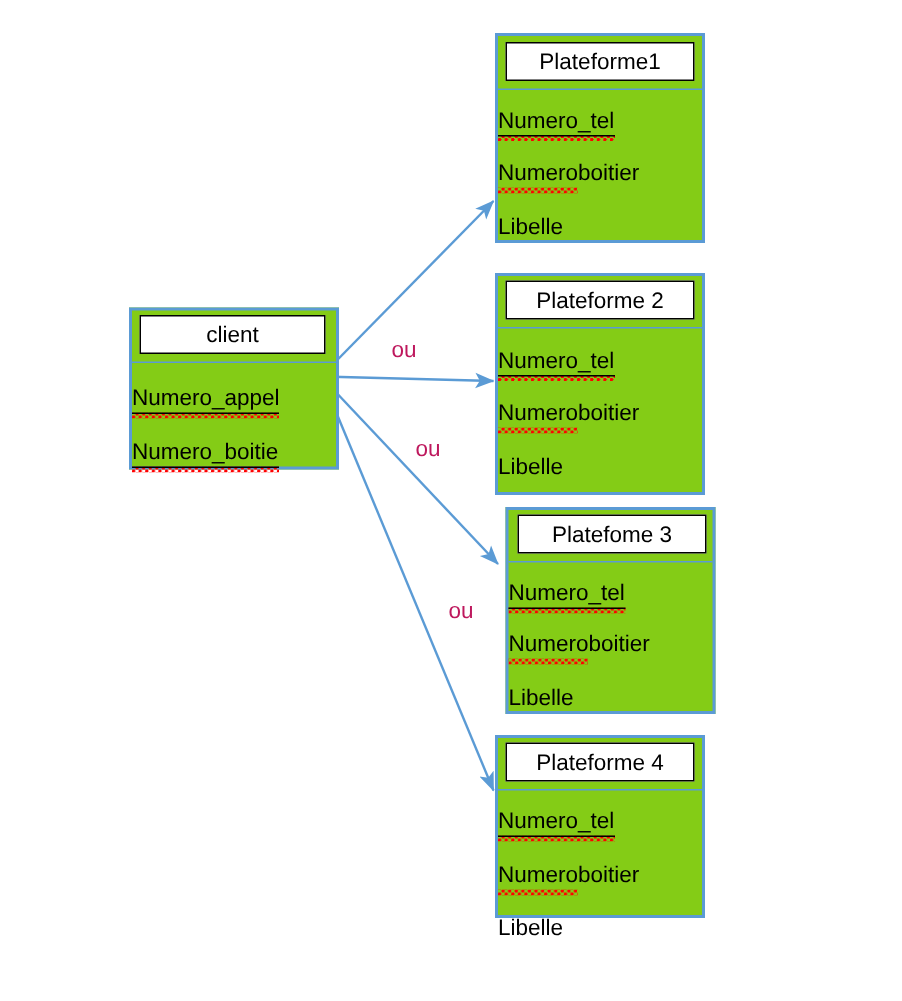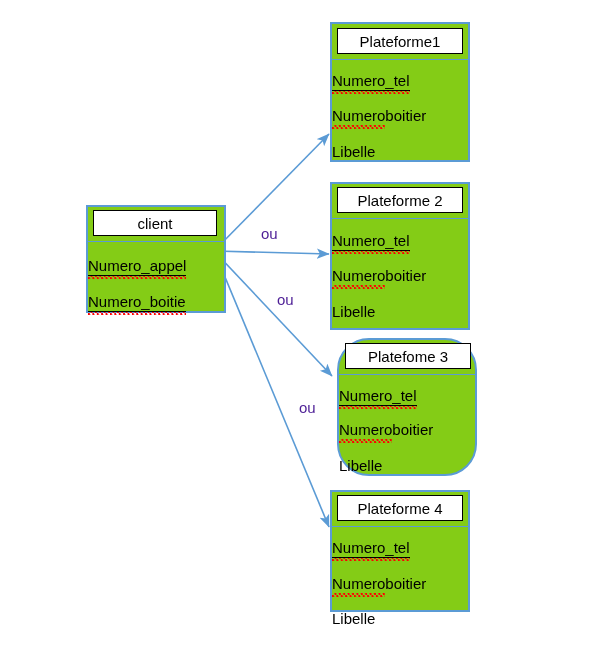--- a/index.html
+++ b/index.html
@@ -88,21 +88,21 @@
       radial-gradient(circle at 1.1px 3.1px, #FF0000 1.05px, rgba(255,0,0,0) 1.25px),
       radial-gradient(circle at 3.3px 0.9px, #FF0000 1.05px, rgba(255,0,0,0) 1.25px);
     background-size: 4.4px 4px;
     background-repeat: repeat-x;
   }
 
   
   .ou-label {
     position: absolute;
     font-size: 15px;
-    color: #4c1d95;
+    color: #be185d;
     line-height: 1;
     white-space: nowrap;
   }
 </style>
 </head>
 <body>
 
 <svg id="canvas" viewBox="0 0 601 667" xmlns="http://www.w3.org/2000/svg">
   <defs>
     <marker id="ah" markerWidth="9" markerHeight="9" refX="7.6" refY="3.4" orient="auto" markerUnits="strokeWidth">
@@ -156,21 +156,21 @@
     <span class="seg ul sq">Numero_tel</span>
   </div>
   <div class="field" style="top:84px;">
     <span class="seg sq">Numero</span><span class="seg"> boitier</span>
   </div>
   <div class="field" style="top:120px;">
     <span class="seg">Libelle</span>
   </div>
 </div>
 
-<div class="entity" style="left:337px; top:338px; width:140px; height:138px;border-radius:32px;">
+<div class="entity" style="left:337px; top:338px; width:140px; height:138px;">
   <div class="entity-title-wrap" style="left:6px; top:3px; width:126px; height:26px;">
     <span class="entity-title">Platefome 3</span>
   </div>
   <div class="entity-divider" style="top:34px;"></div>
   <div class="field" style="top:48px;">
     <span class="seg ul sq">Numero_tel</span>
   </div>
   <div class="field" style="top:82px;">
     <span class="seg sq">Numero</span><span class="seg"> boitier</span>
   </div>

